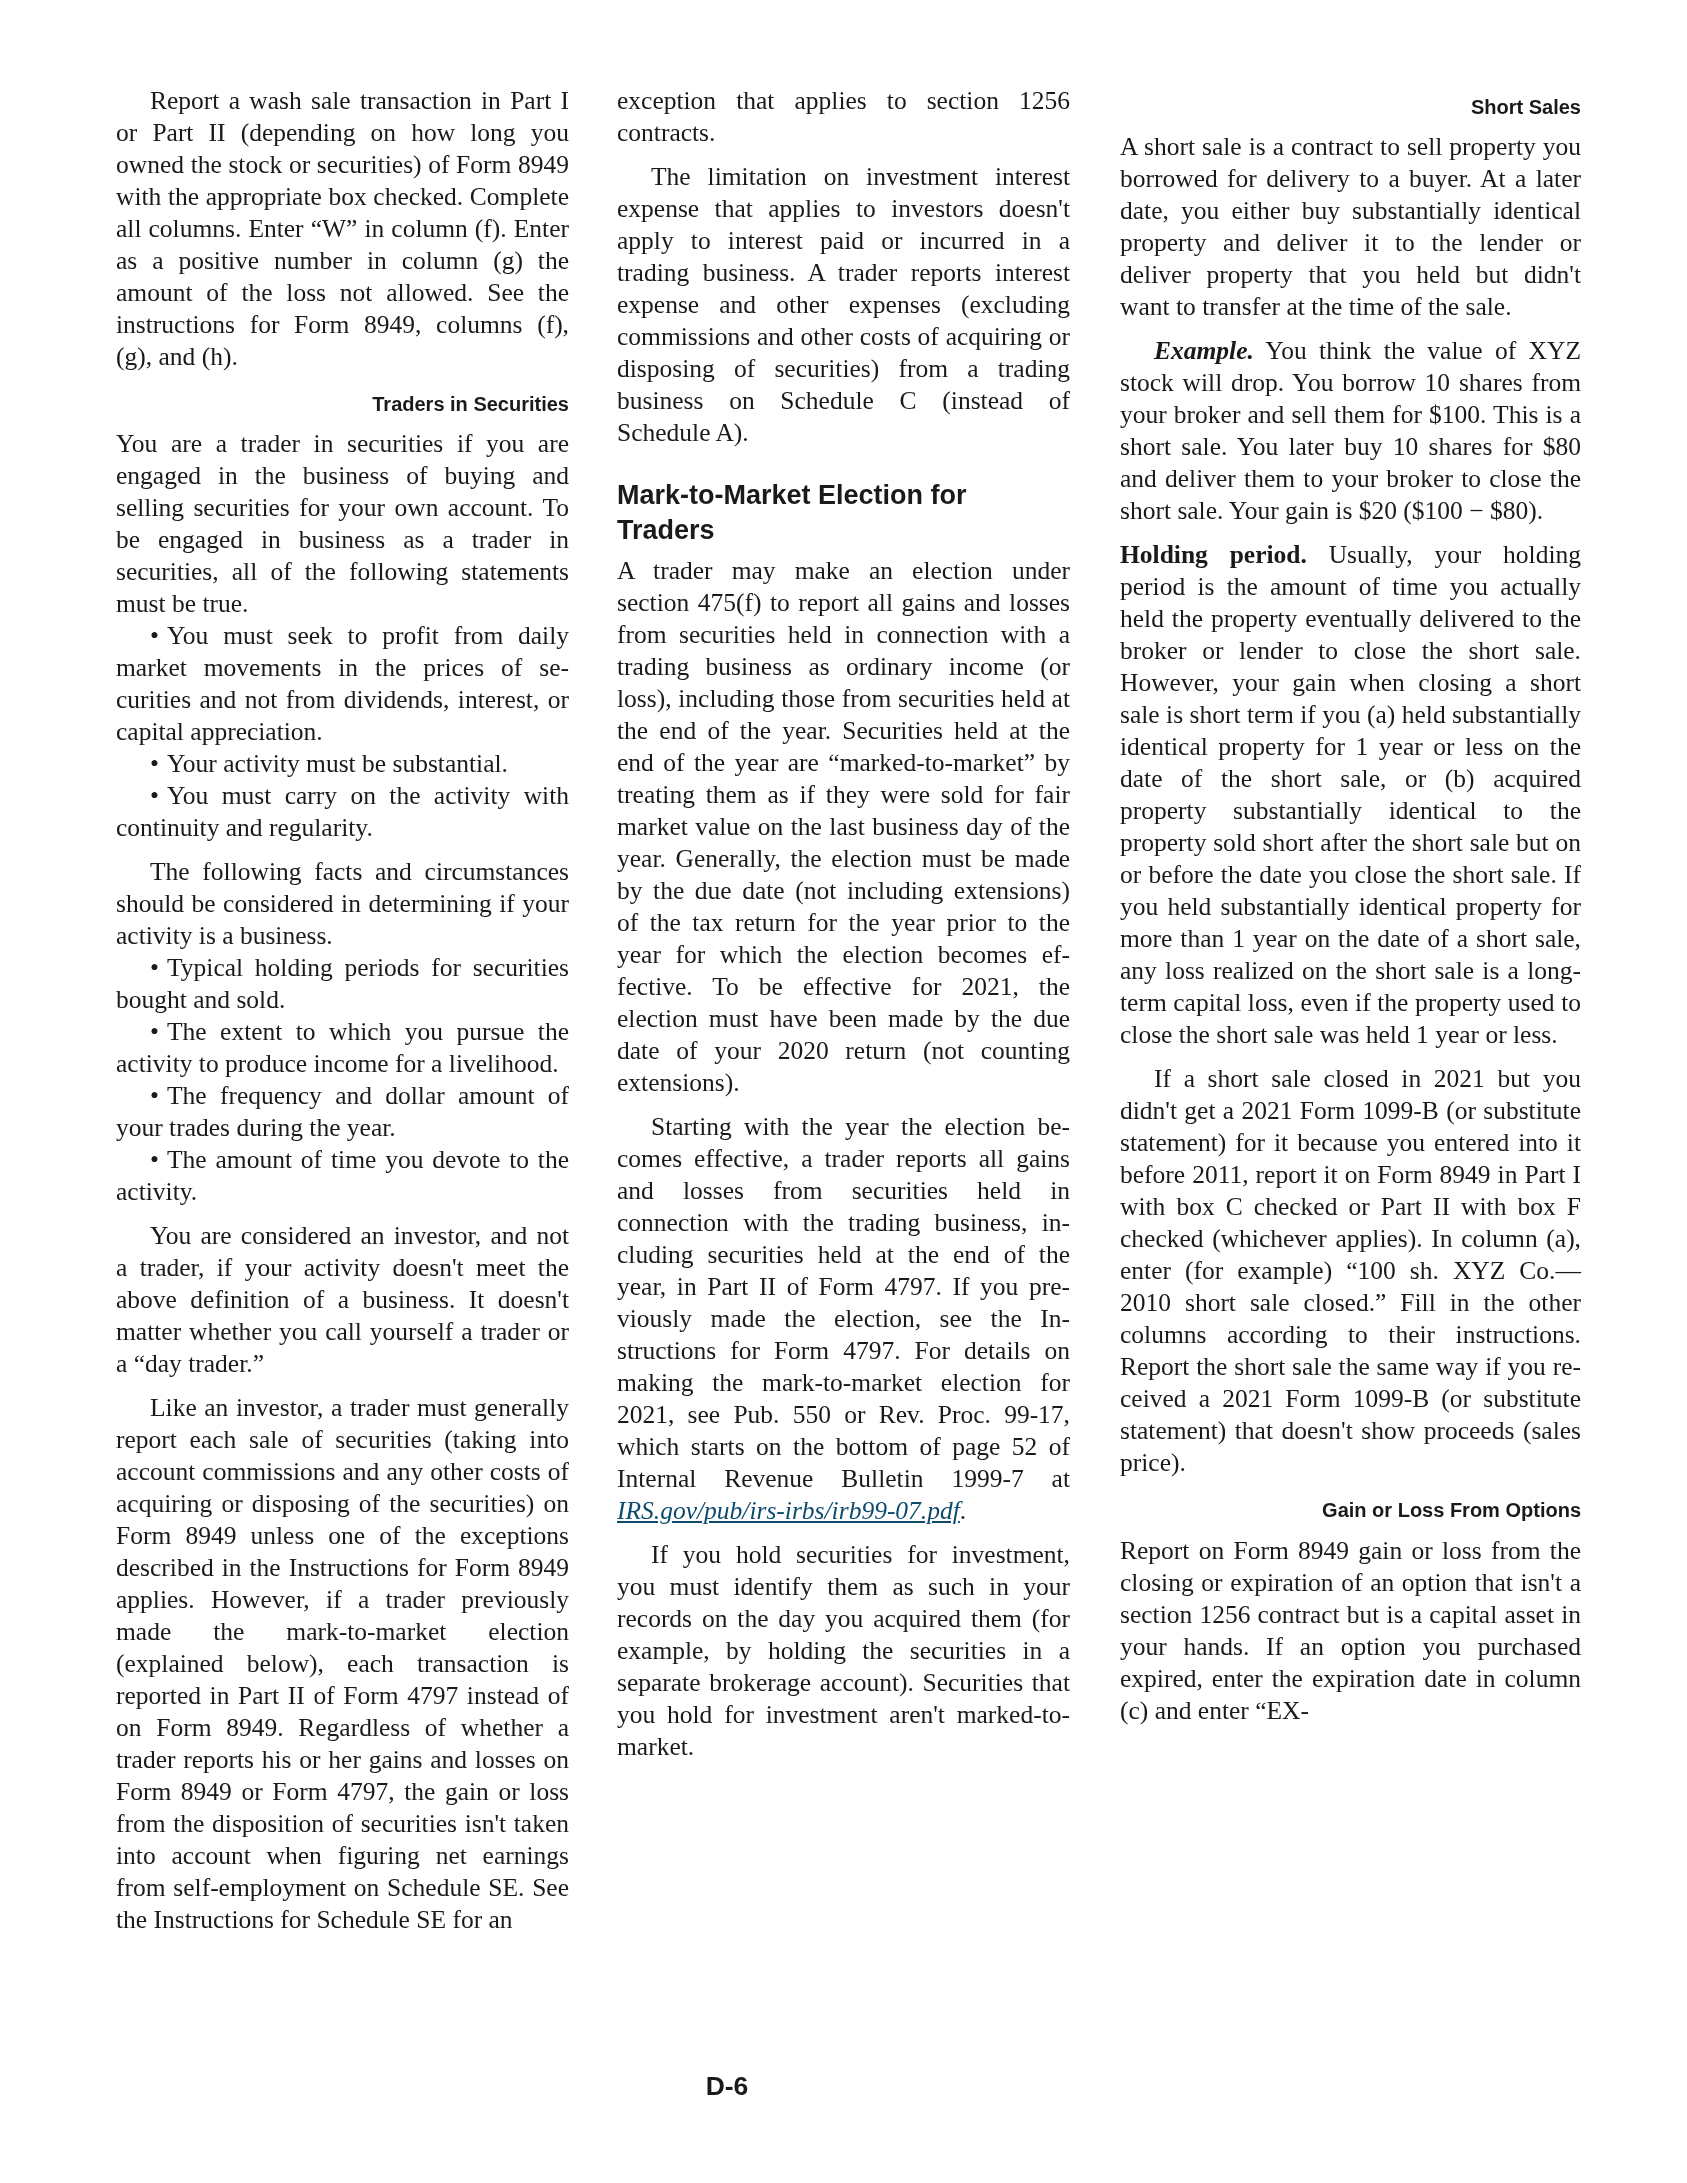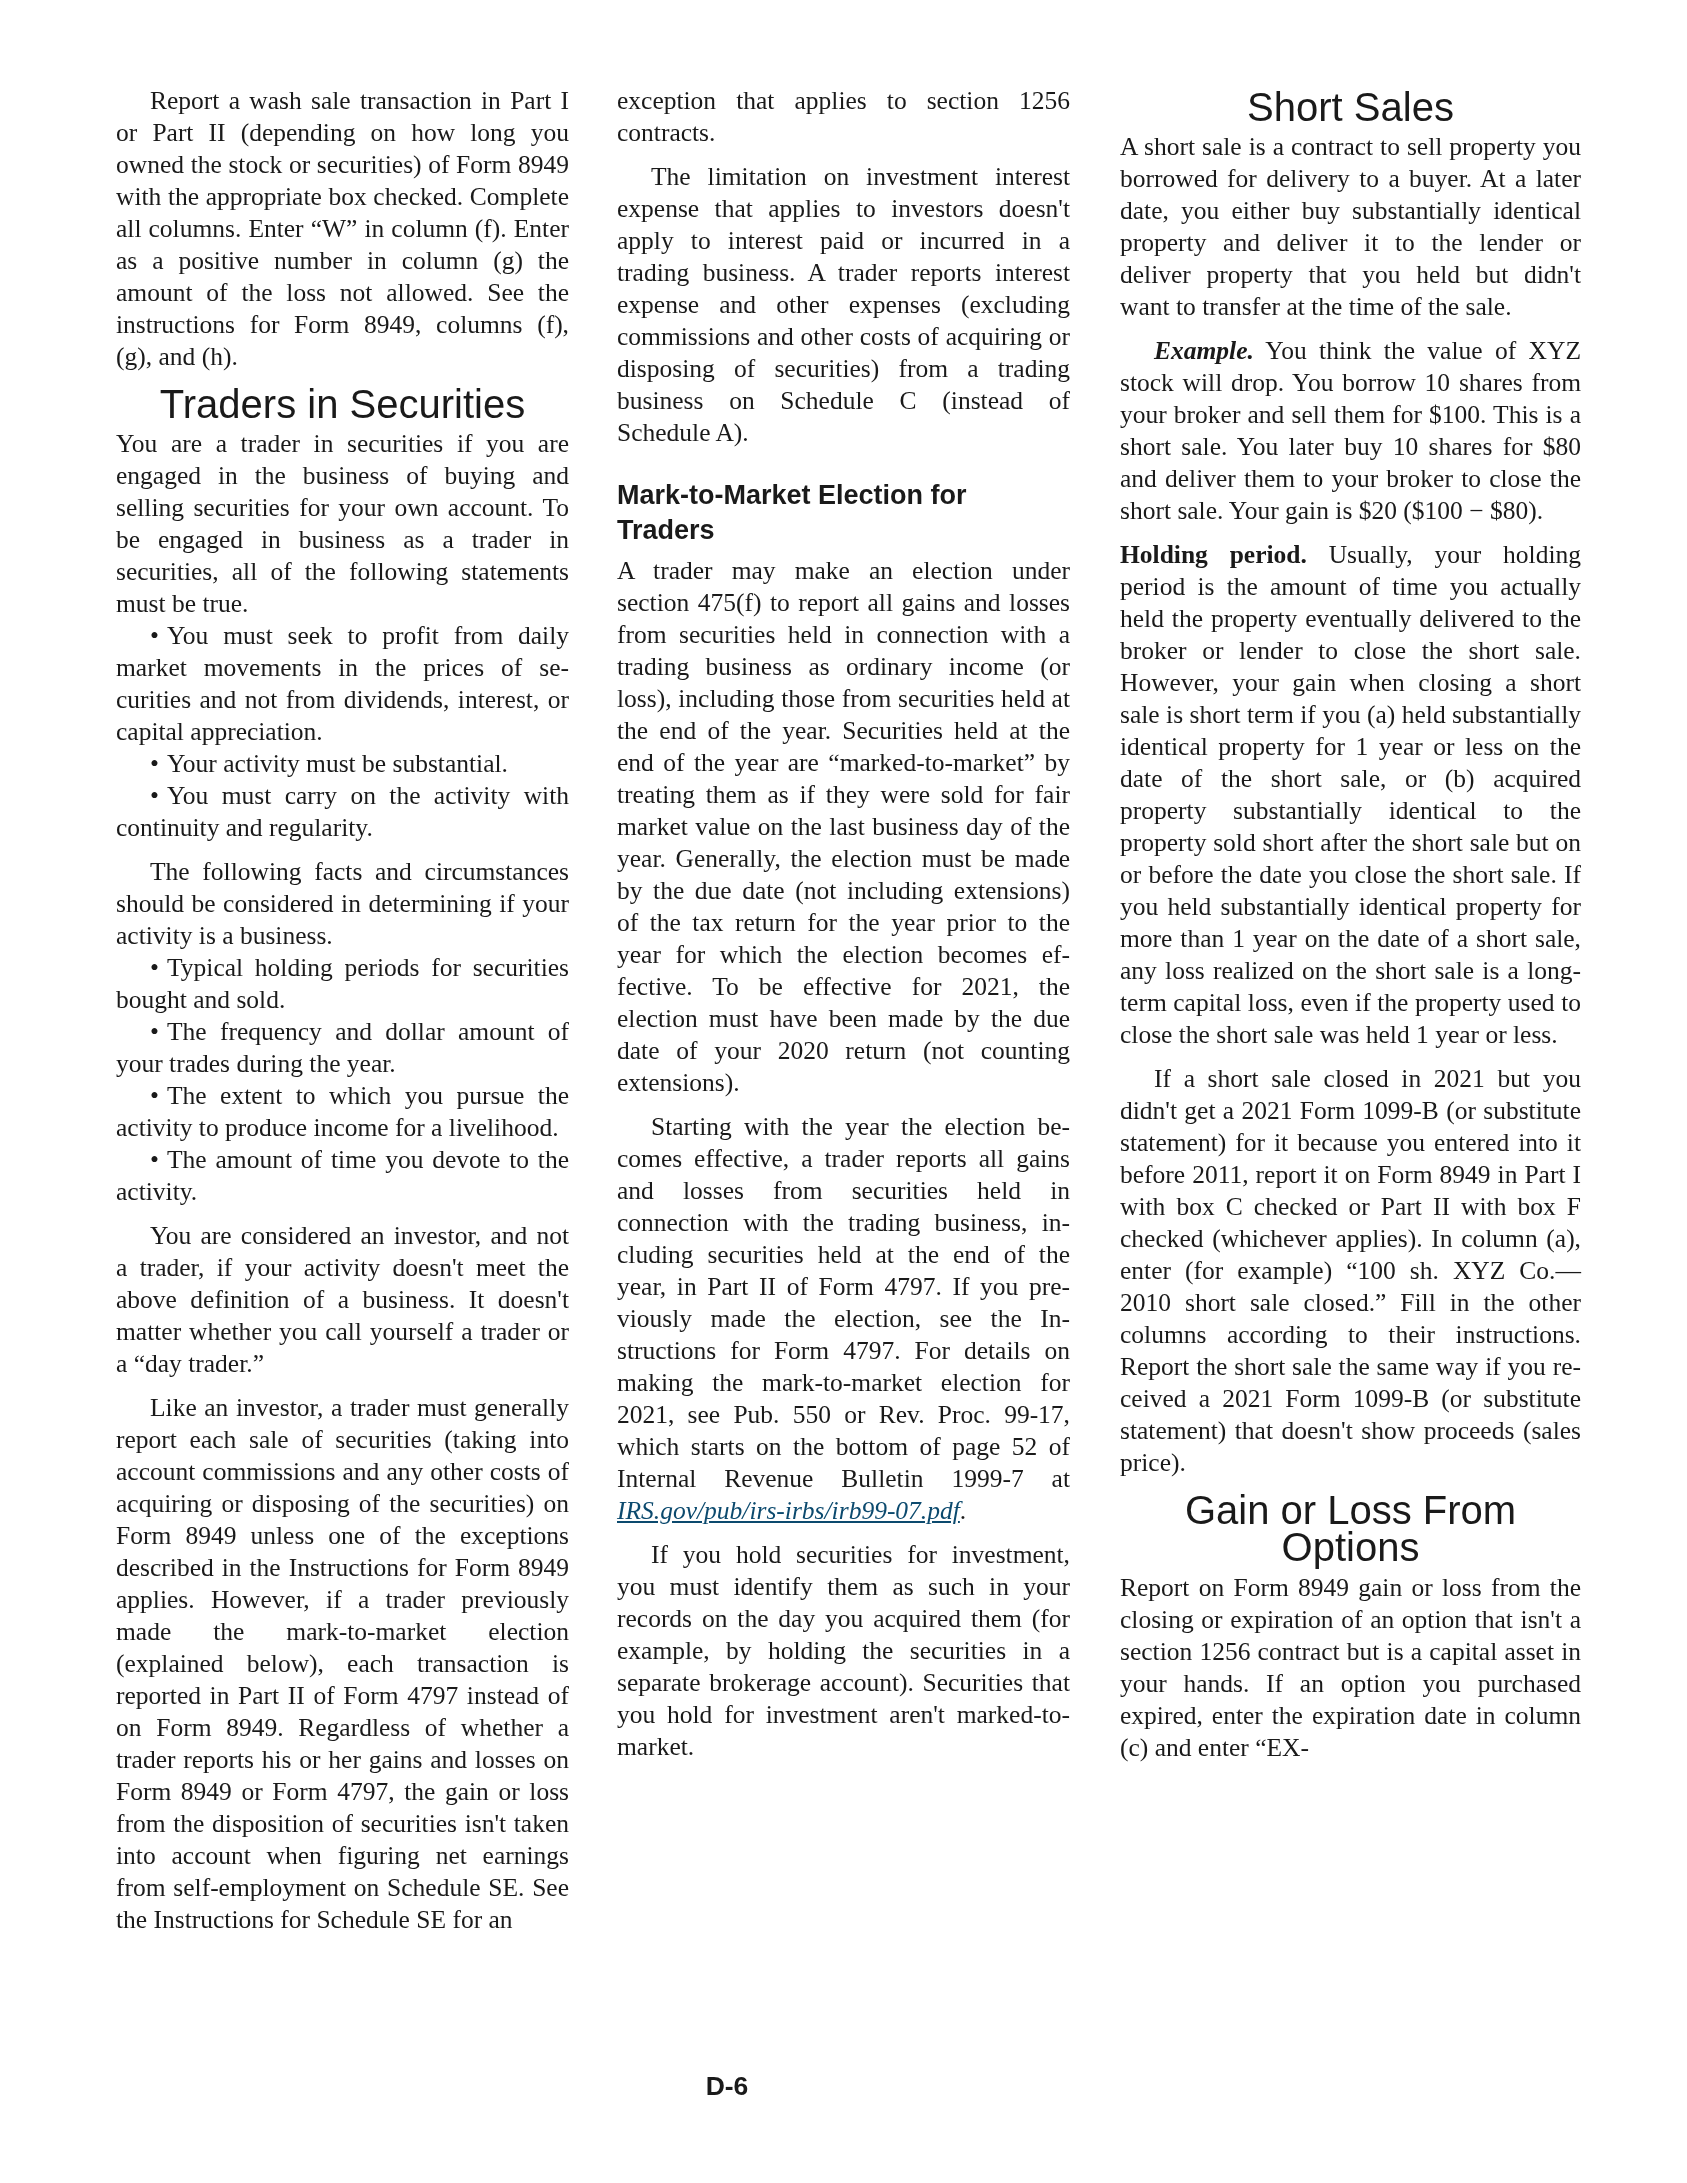--- a/index.html
+++ b/index.html
@@ -12,22 +12,22 @@
   }
   .col1 { left: 116px; width: 453px; }
   .col2 { left: 617px; width: 453px; }
   .col3 { left: 1120px; width: 461px; top: 89px; }
   p { margin: 0; }
   p.ind { text-indent: 34px; }
   p.gap { margin-top: 12px; }
   p.bullet { text-indent: 34px; }
   .bul { display: inline-block; width: 17px; text-indent: 0; }
   h2 {
-    font-family: "Liberation Sans", sans-serif; font-weight: normal;
-    font-size: 40px; line-height: 37px; margin: 13.2px 0 5.3px 0; text-align: center;
+    font-family: "Liberation Sans", sans-serif; font-weight: bold;
+    font-size: 20px; line-height: 37px; margin: 13.2px 0 5.3px 0; text-align: right;
   }
   h3 {
     font-family: "Liberation Sans", sans-serif; font-weight: bold;
     font-size: 27px; line-height: 35px; margin: 29px 0 6.6px 0; text-align: left;
   }
   .runin { font-weight: bold; }
   .runin-i { font-weight: bold; font-style: italic; }
   a.link { color: #0c4a6e; font-style: italic; text-decoration: underline; }
   .footer {
     position: absolute; top: 2071px; left: 0; width: 1454px; text-align: center;
@@ -39,22 +39,22 @@
 
 <div class="col col1">
   <p class="ind">Report a wash sale transaction in Part I or Part II (depending on how long you owned the stock or securities) of Form 8949 with the appropriate box checked. Complete all columns. Enter “W” in col­umn (f). Enter as a positive number in column (g) the amount of the loss not al­lowed. See the instructions for Form 8949, columns (f), (g), and (h).</p>
   <h2>Traders in Securities</h2>
   <p>You are a trader in securities if you are engaged in the business of buying and selling securities for your own account. To be engaged in business as a trader in securities, all of the following state­ments must be true.</p>
   <p class="bullet"><span class="bul">•</span><span>You must seek to profit from daily market movements in the prices of se­curities and not from dividends, interest, or capital appreciation.</span></p>
   <p class="bullet"><span class="bul">•</span><span>Your activity must be substantial.</span></p>
   <p class="bullet"><span class="bul">•</span><span>You must carry on the activity with continuity and regularity.</span></p>
   <p class="ind gap">The following facts and circumstan­ces should be considered in determining if your activity is a business.</p>
   <p class="bullet"><span class="bul">•</span><span>Typical holding periods for securi­ties bought and sold.</span></p>
+  <p class="bullet"><span class="bul">•</span><span>The extent to which you pursue the activity to produce income for a liveli­hood.</span></p>
   <p class="bullet"><span class="bul">•</span><span>The frequency and dollar amount of your trades during the year.</span></p>
-  <p class="bullet"><span class="bul">•</span><span>The extent to which you pursue the activity to produce income for a liveli­hood.</span></p>
   <p class="bullet"><span class="bul">•</span><span>The amount of time you devote to the activity.</span></p>
   <p class="ind gap">You are considered an investor, and not a trader, if your activity doesn't meet the above definition of a business. It doesn't matter whether you call yourself a trader or a “day trader.”</p>
   <p class="ind gap">Like an investor, a trader must gener­ally report each sale of securities (taking into account commissions and any other costs of acquiring or disposing of the se­curities) on Form 8949 unless one of the exceptions described in the Instructions for Form 8949 applies. However, if a trader previously made the mark-to-mar­ket election (explained below), each transaction is reported in Part II of Form 4797 instead of on Form 8949. Regard­less of whether a trader reports his or her gains and losses on Form 8949 or Form 4797, the gain or loss from the disposi­tion of securities isn't taken into account when figuring net earnings from self-employment on Schedule SE. See the Instructions for Schedule SE for an</p>
 </div>
 
 <div class="col col2">
   <p>exception that applies to section 1256 contracts.</p>
   <p class="ind gap">The limitation on investment interest expense that applies to investors doesn't apply to interest paid or incurred in a trading business. A trader reports inter­est expense and other expenses (exclud­ing commissions and other costs of ac­quiring or disposing of securities) from a trading business on Schedule C (instead of Schedule A).</p>
   <h3>Mark-to-Market Election for Traders</h3>
   <p>A trader may make an election under section 475(f) to report all gains and los­ses from securities held in connection with a trading business as ordinary in­come (or loss), including those from se­curities held at the end of the year. Se­curities held at the end of the year are “marked-to-market” by treating them as if they were sold for fair market value on the last business day of the year. Generally, the election must be made by the due date (not including extensions) of the tax return for the year prior to the year for which the election becomes ef­fective. To be effective for 2021, the election must have been made by the due date of your 2020 return (not count­ing extensions).</p>

